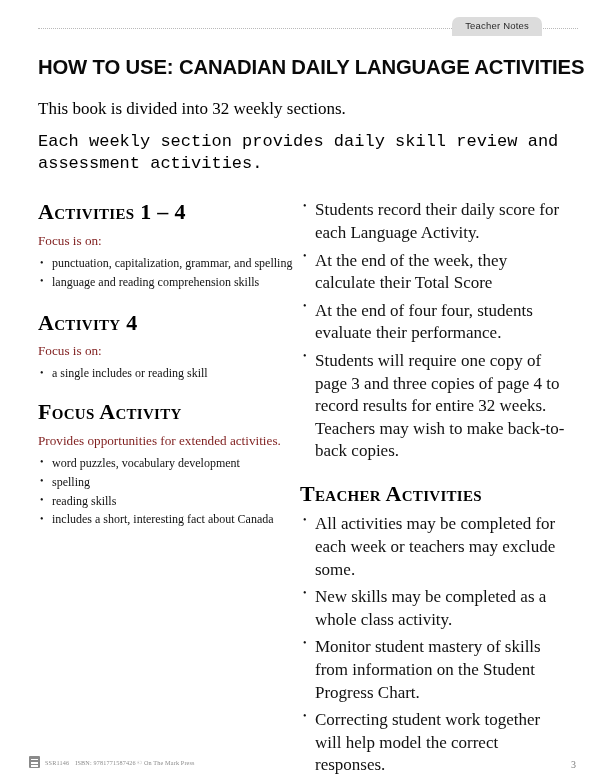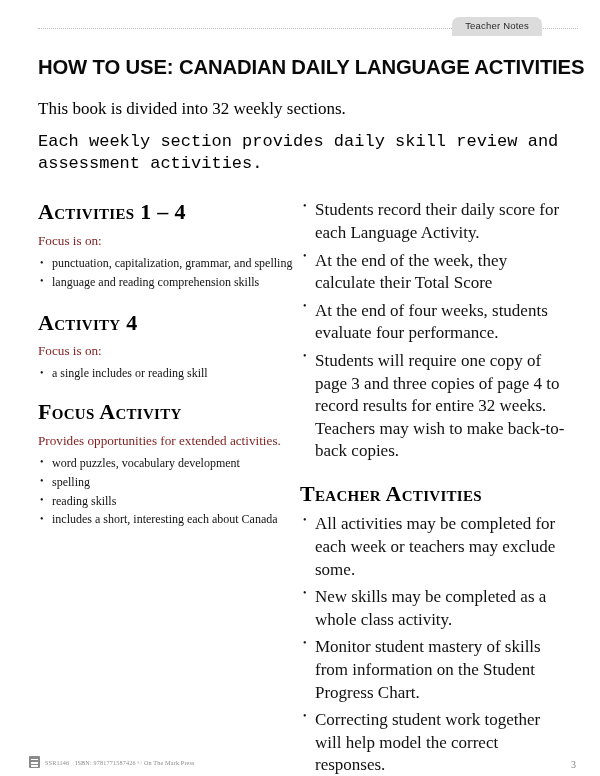--- a/index.html
+++ b/index.html
@@ -225,33 +225,33 @@
         </ul>
       </div>
 
       <div class="block">
         <h2 class="section-head">Focus Activity</h2>
         <p class="lead">Provides opportunities for extended activities.</p>
         <ul class="bullets">
           <li>word puzzles, vocabulary development</li>
           <li>spelling</li>
           <li>reading skills</li>
-          <li>includes a short, interesting each about Canada</li>
+          <li>includes a short, interesting fact about Canada</li>
         </ul>
       </div>
 
     </div>
 
     <div class="col-right">
 
       <div class="block">
         <ul class="bullets">
           <li>Students record their daily score for each Language Activity.</li>
           <li>At the end of the week, they calculate their Total Score</li>
-          <li>At the end of four weeks, students evaluate four performance.</li>
+          <li>At the end of four four, students evaluate their performance.</li>
           <li>Students will require one copy of page 3 and three copies of page 4 to record results for entire 32 weeks. Teachers may wish to make back-to-back copies.</li>
         </ul>
       </div>
 
       <div class="block">
         <h2 class="section-head">Teacher Activities</h2>
         <ul class="bullets">
           <li>All activities may be completed for each week or teachers may exclude some.</li>
           <li>New skills may be completed as a whole class activity.</li>
           <li>Monitor student mastery of skills from information on the Student Progress Chart.</li>

